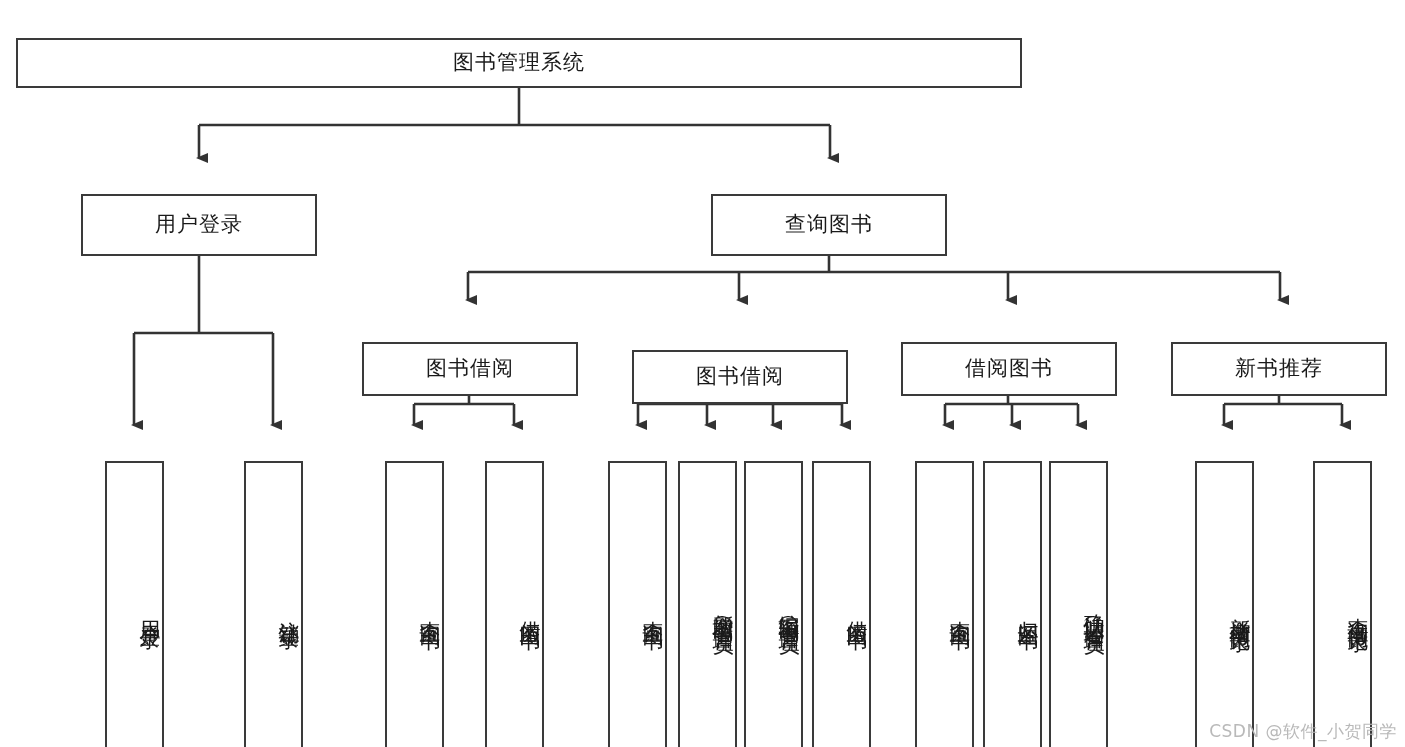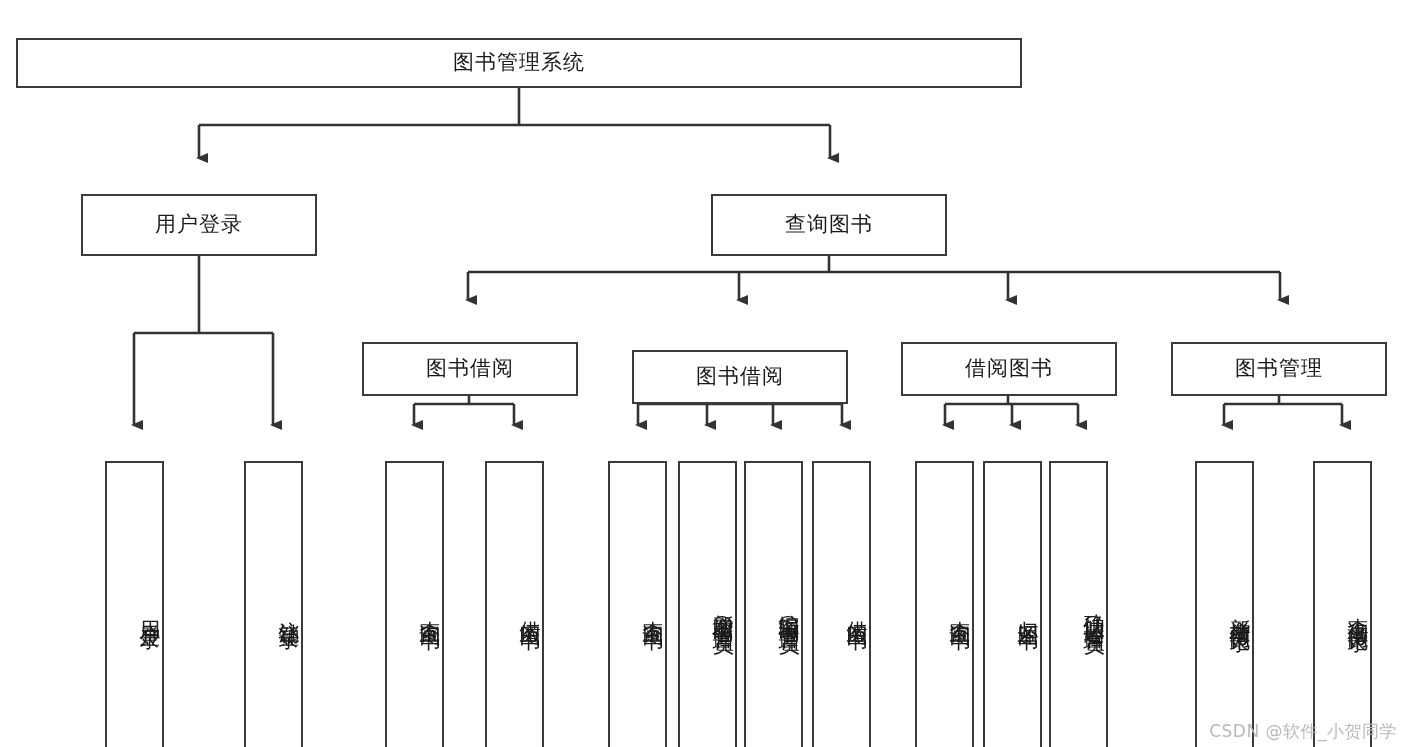--- a/index.html
+++ b/index.html
@@ -136,21 +136,21 @@
   <div class="node node-h" style="left:362px; top:318px; width:216px; height:54px;">
     <span>图书借阅</span>
   </div>
   <div class="node node-h" style="left:632px; top:326px; width:216px; height:54px;">
     <span>图书借阅</span>
   </div>
   <div class="node node-h" style="left:901px; top:318px; width:216px; height:54px;">
     <span>借阅图书</span>
   </div>
   <div class="node node-h" style="left:1171px; top:318px; width:216px; height:54px;">
-    <span>图书管理</span>
+    <span>新书推荐</span>
   </div>
 
   <div class="node node-v" style="left:105px; top:437px; width:59px; height:298px;">
     <span>用户登录</span>
   </div>
   <div class="node node-v" style="left:244px; top:437px; width:59px; height:298px;">
     <span>注销登录</span>
   </div>
 
   <div class="node node-v" style="left:385px; top:437px; width:59px; height:298px;">

